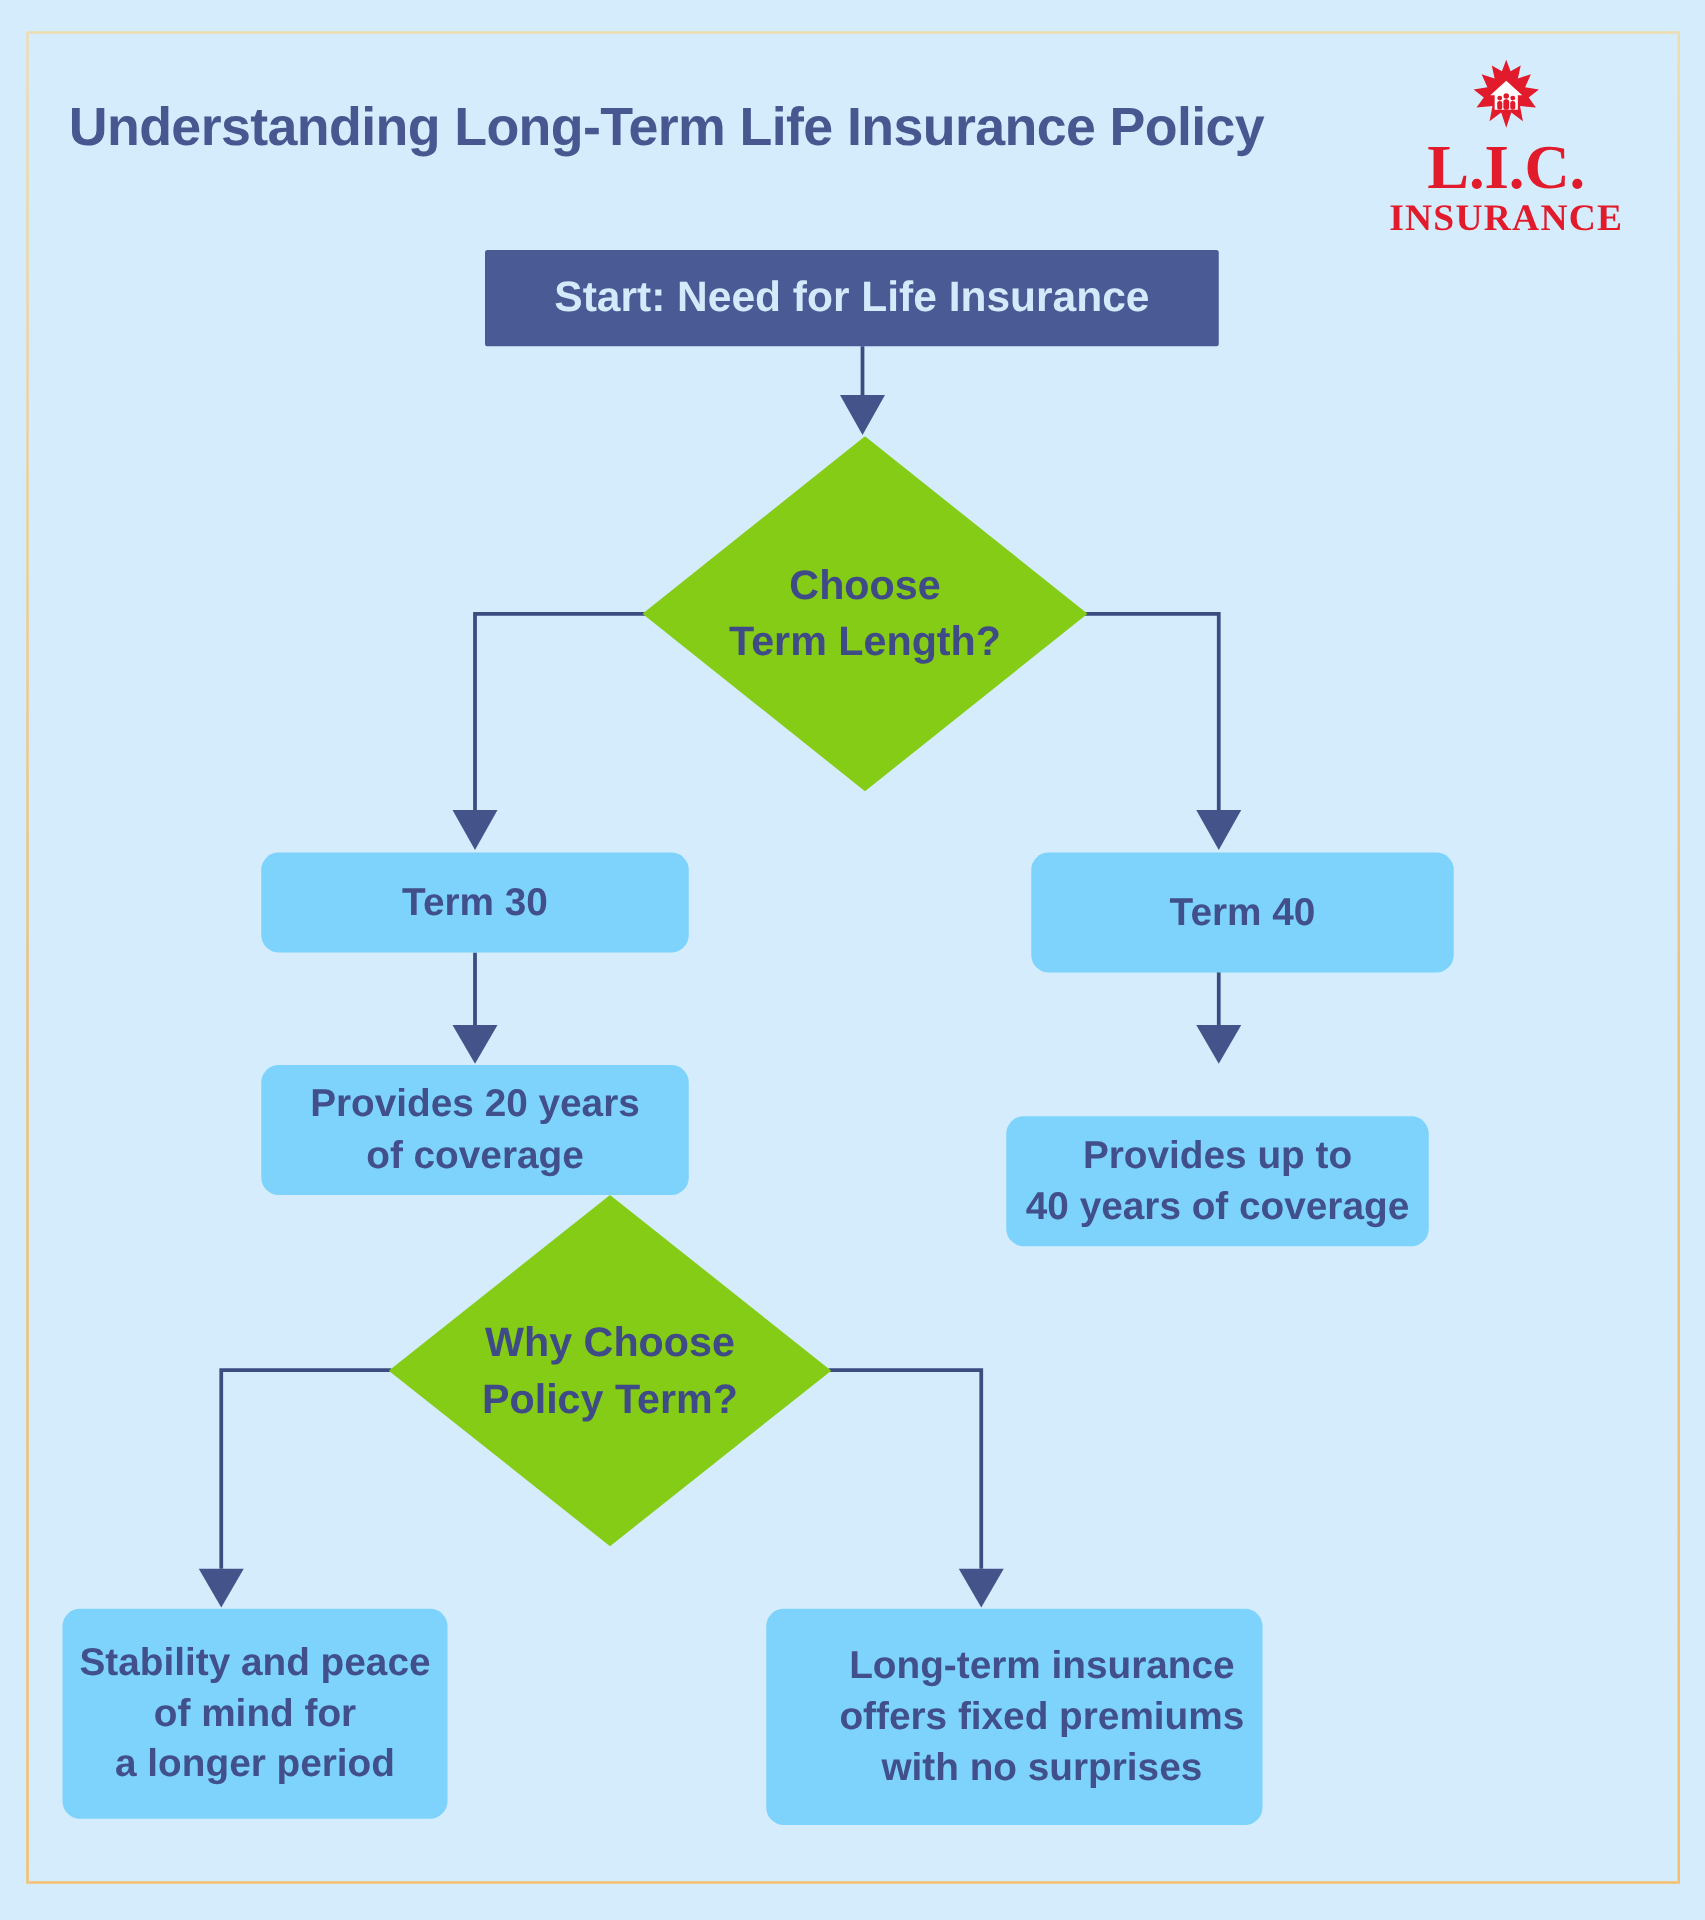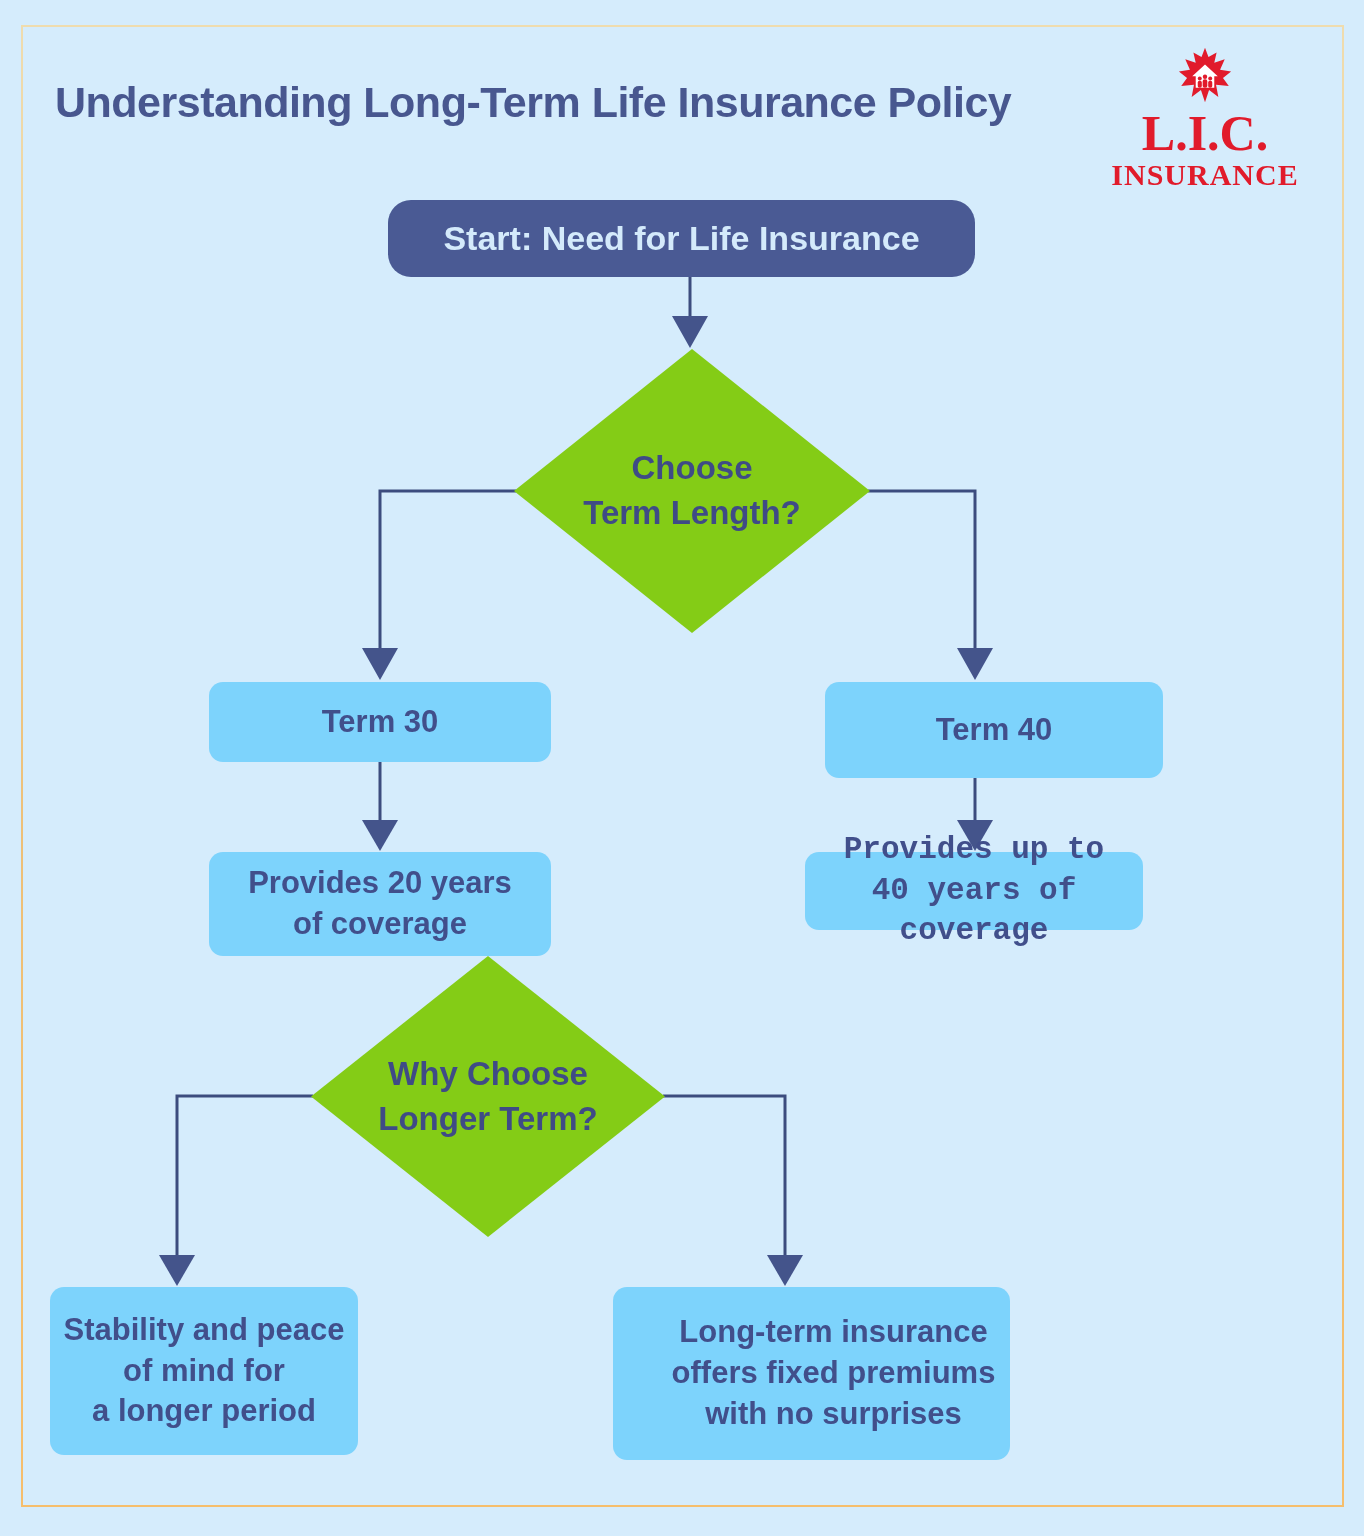--- a/index.html
+++ b/index.html
@@ -64,21 +64,21 @@
     display: flex;
     align-items: center;
     justify-content: center;
     text-align: center;
     font-weight: bold;
     white-space: pre-line;
   }
   .node-dark {
     background: #4a5a94;
     color: #d4eafb;
-    border-radius: 23px;
+    border-radius: 2px;
     font-size: 34px;
   }
   .node-light {
     background: #7dd3fc;
     color: #414f8b;
     border-radius: 14px;
     font-size: 31px;
     line-height: 1.32;
   }
   .node-diamond {
@@ -141,25 +141,25 @@
 <div class="node node-diamond" style="left:514px; top:349px; width:356px; height:284px;">Choose
 Term Length?</div>
 
 <div class="node node-light" style="left:209px; top:682px; width:342px; height:80px;">Term 30</div>
 
 <div class="node node-light" style="left:825px; top:682px; width:338px; height:96px;">Term 40</div>
 
 <div class="node node-light" style="left:209px; top:852px; width:342px; height:104px;">Provides 20 years
 of coverage</div>
 
-<div class="node node-light" style="left:805px; top:852px; width:338px; height:78px;font-family:Liberation Mono, monospace;">Provides up to
+<div class="node node-light" style="left:805px; top:893px; width:338px; height:104px;">Provides up to
 40 years of coverage</div>
 
 <div class="node node-diamond" style="left:311px; top:956px; width:354px; height:281px;">Why Choose
-Longer Term?</div>
+Policy Term?</div>
 
 <div class="node node-light" style="left:50px; top:1287px; width:308px; height:168px;">Stability and peace
 of mind for
 a longer period</div>
 
 <div class="node node-light" style="left:613px; top:1287px; width:353px; height:173px;padding-left:44px;">Long-term insurance
 offers fixed premiums
 with no surprises</div>
 
 </body></html>

